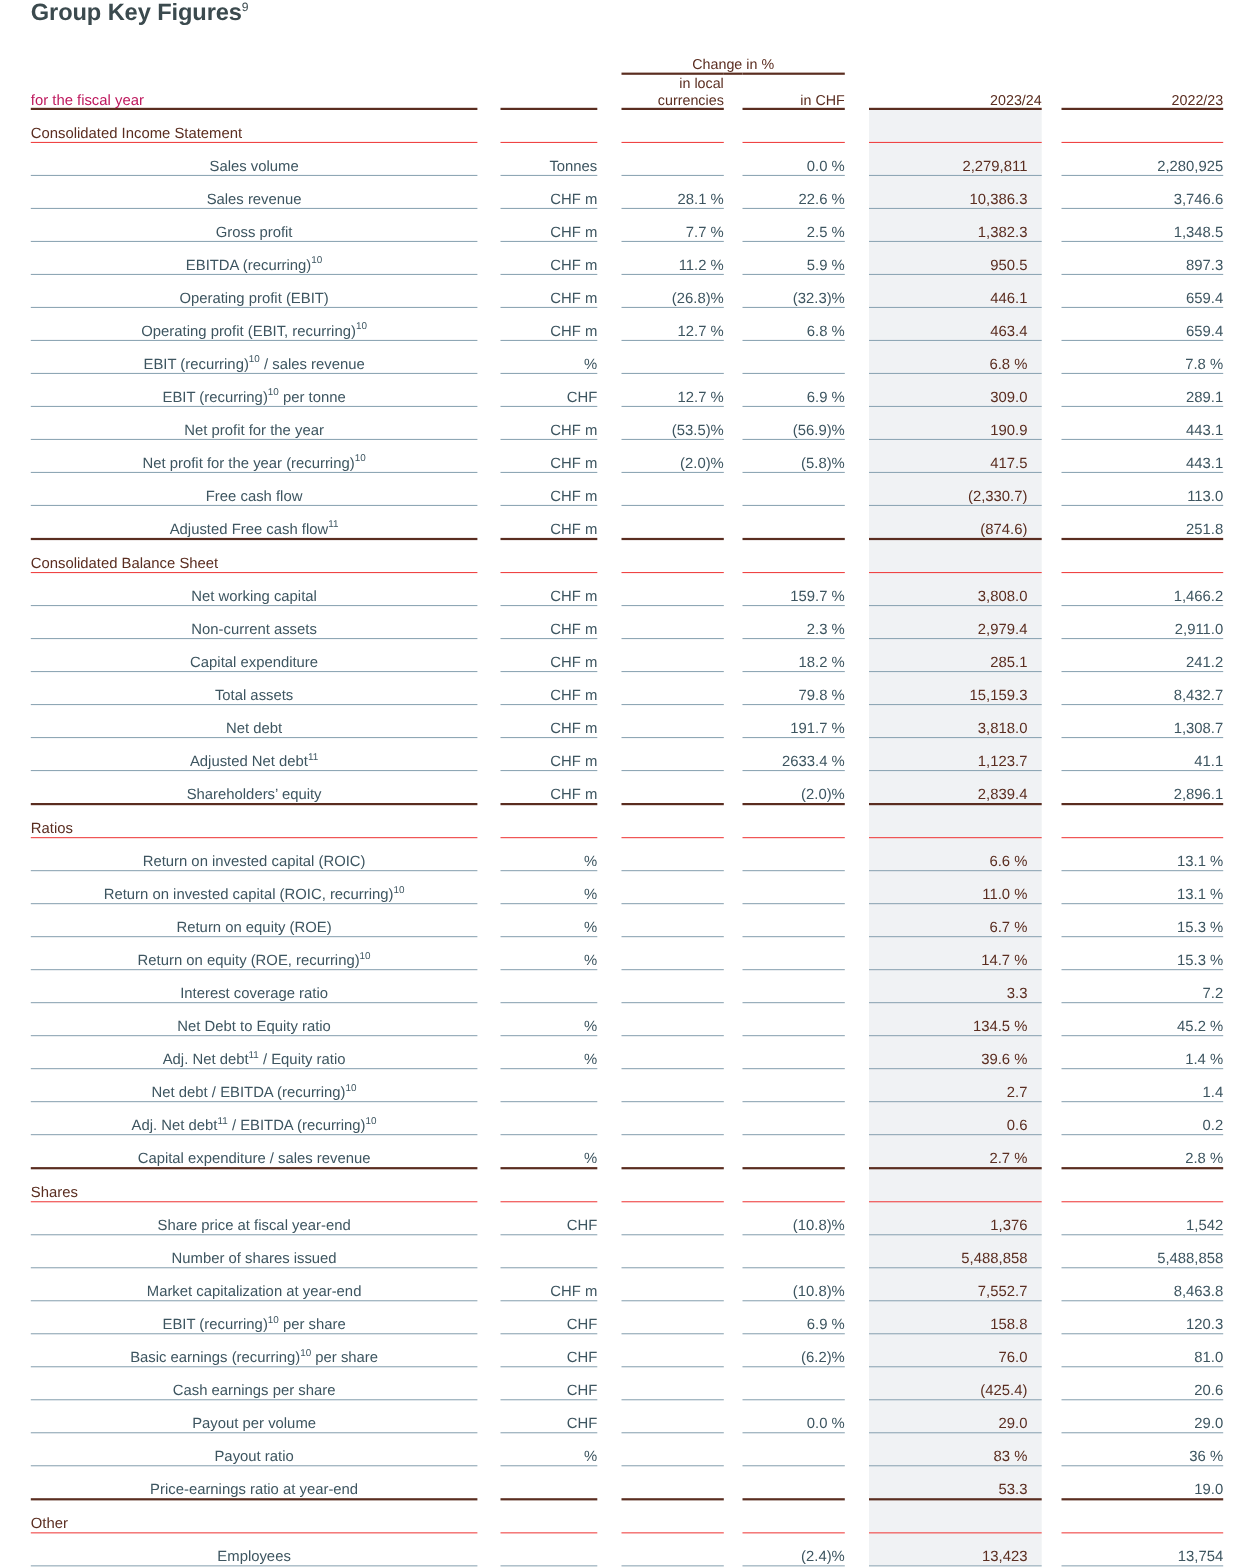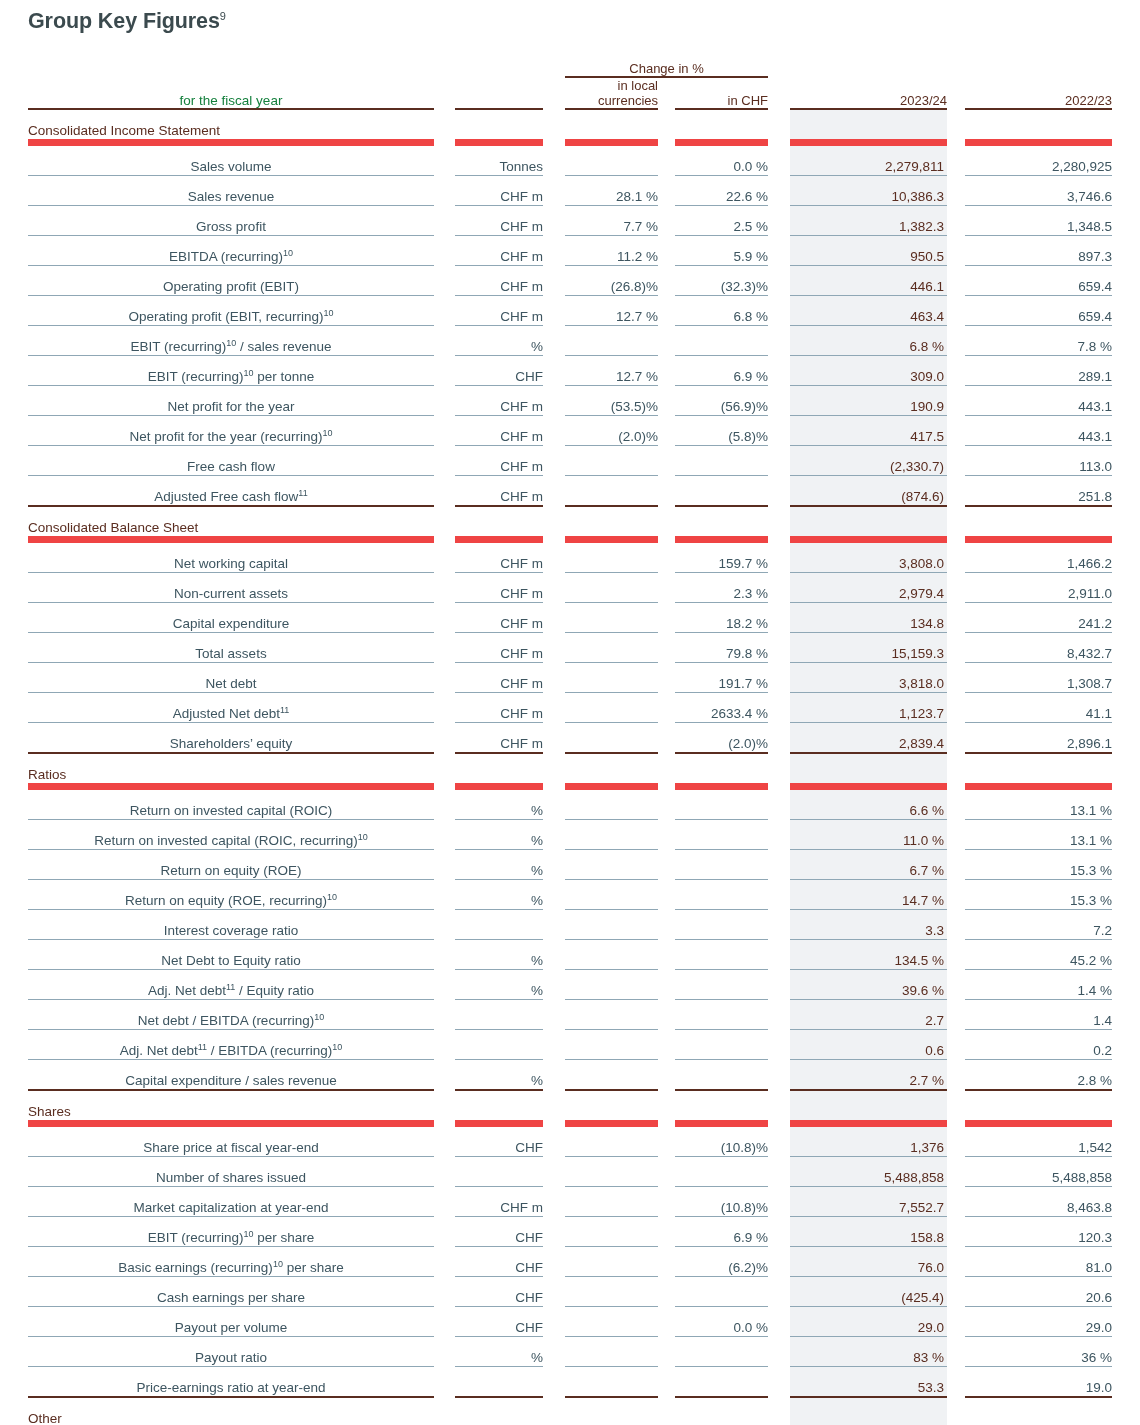--- a/index.html
+++ b/index.html
@@ -22,21 +22,21 @@
     box-sizing: border-box;
     padding: 0 28px 0 28px;
   }
 
   
   .page-title {
     font-size: 21.5px;
     font-weight: bold;
     color: #3b4a4e;
     letter-spacing: -0.1px;
-    padding-top: 10px;
+    padding-top: 0;
     padding-bottom: 0;
     line-height: 1.1;
   }
   .page-title sup {
     font-size: 11px;
     font-weight: normal;
     vertical-align: super;
     line-height: 0;
   }
 
@@ -87,22 +87,22 @@
     font-weight: bold;
     color: #5a2d20;
     text-align: right;
     vertical-align: bottom;
     padding-bottom: 4px;
     line-height: 1.16;
   }
   .hdr-fiscal {
     font-size: 13.5px;
     font-weight: normal;
-    color: #15803d;
-    text-align: center;
+    color: #be185d;
+    text-align: left;
     vertical-align: bottom;
     padding-bottom: 5px;
     padding-left: 2px;
   }
   .rule-dark { border-bottom: 2px solid #5a2d20; }
 
   
   tr.data-row td { height: 29px; }
   tr.section-row td { height: 29px; }
 
@@ -121,38 +121,38 @@
     text-align: right;
     color: #3d5560;
   }
   td.num {
     text-align: right;
     color: #3d5560;
   }
   td.num.y1 {
     color: #5a2d20;
     background: #f0f2f4;
-    padding-right: 3px;
+    padding-right: 13px;
   }
   td.num.y2 {
     color: #3d5560;
   }
   td.num.loc, td.num.chf { color: #3d5560; }
 
   
   td.section {
     font-weight: bold;
     color: #5a2d20;
     font-size: 13.5px;
     text-align: left;
     padding-left: 2px;
     padding-bottom: 4px;
     border-bottom: 1px solid #8fa7b5;
   }
-  tr.section-row td.cell { border-bottom: 7px solid #ef4444; }
+  tr.section-row td.cell { border-bottom: 1px solid #ef4444; }
   tr.section-row td.num.y1 { background: #f0f2f4; }
 
   
   tr.section-row.topline > td.cell,
   tr.section-row.topline > td.section { border-top: 2px solid #5a2d20; }
 
   sup {
     font-size: 9px;
     vertical-align: super;
     line-height: 0;
@@ -421,21 +421,21 @@
         </tr>
         <tr class="data-row">
           <td class="cell label">Capital expenditure</td>
           <td class="gap"></td>
           <td class="cell unit">CHF m</td>
           <td class="gap"></td>
           <td class="cell num loc"></td>
           <td class="gap"></td>
           <td class="cell num chf">18.2 %</td>
           <td class="gap"></td>
-          <td class="cell num y1">134.8</td>
+          <td class="cell num y1">285.1</td>
           <td class="gap"></td>
           <td class="cell num y2">241.2</td>
         </tr>
         <tr class="data-row">
           <td class="cell label">Total assets</td>
           <td class="gap"></td>
           <td class="cell unit">CHF m</td>
           <td class="gap"></td>
           <td class="cell num loc"></td>
           <td class="gap"></td>

